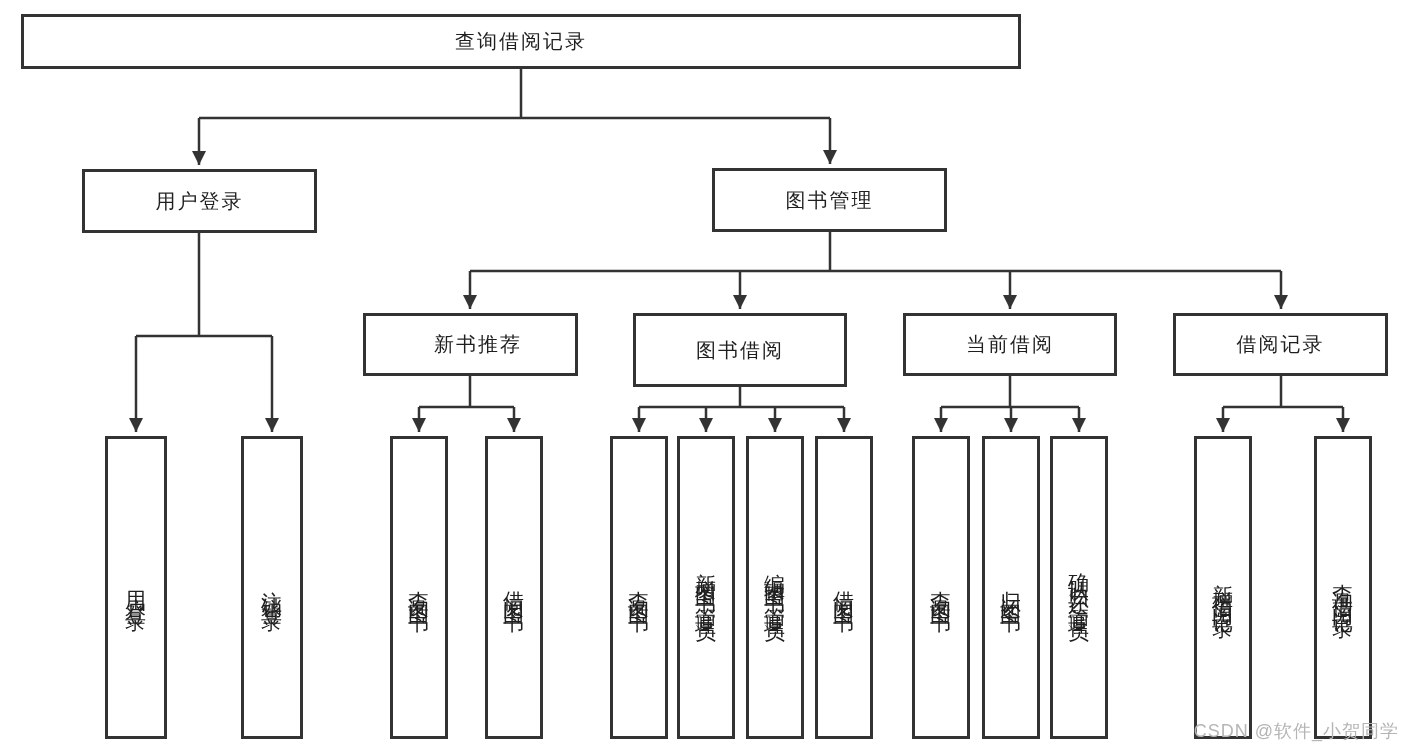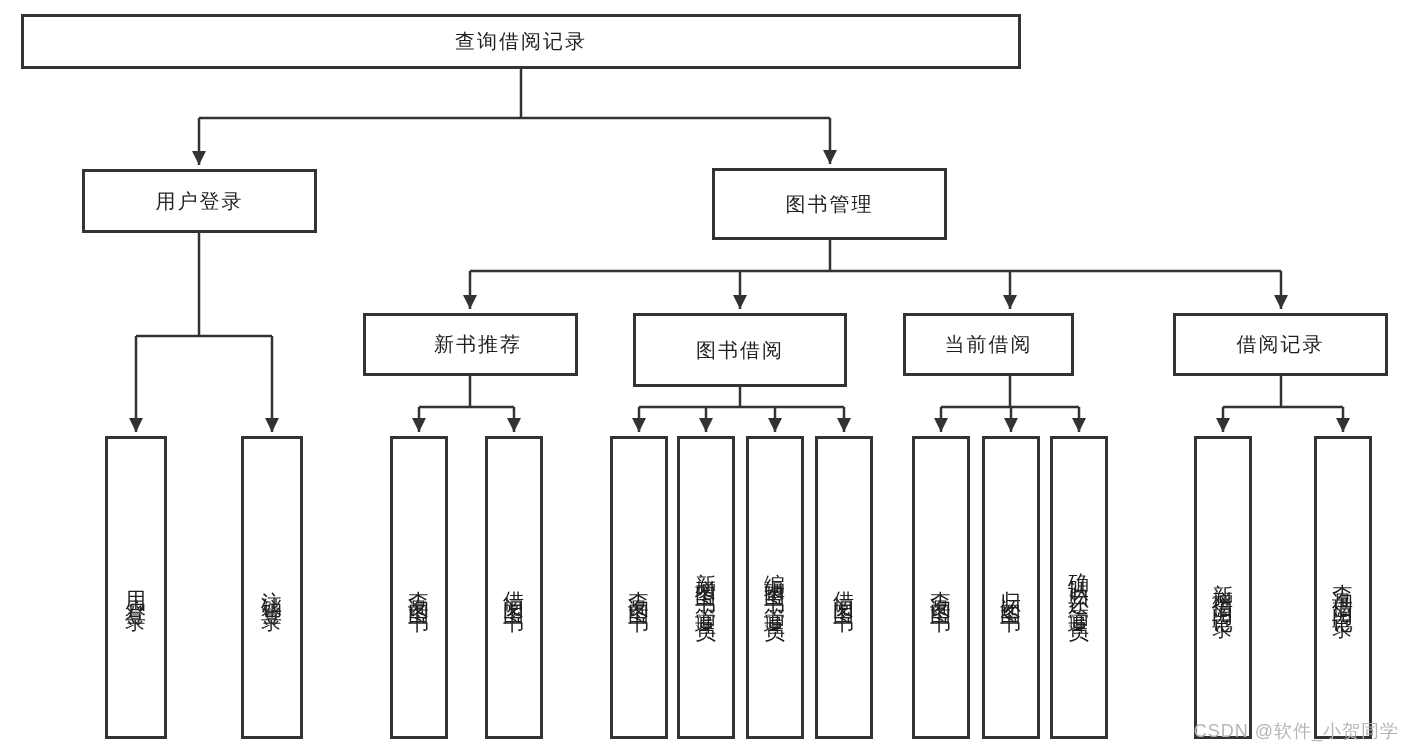--- a/index.html
+++ b/index.html
@@ -93,25 +93,25 @@
     <path class="wire" marker-end="url(#arrow)" d="M941,407 V432"></path>
     <path class="wire" marker-end="url(#arrow)" d="M1011,407 V432"></path>
     <path class="wire" marker-end="url(#arrow)" d="M1079,407 V432"></path>
     <path class="wire" marker-end="url(#arrow)" d="M1223,407 V432"></path>
     <path class="wire" marker-end="url(#arrow)" d="M1343,407 V432"></path>
   </svg>
 
   <div class="box node" style="left:21px;top:14px;width:1000px;height:55px;">查询借阅记录</div>
 
   <div class="box node" style="left:82px;top:169px;width:235px;height:64px;">用户登录</div>
-  <div class="box node" style="left:712px;top:168px;width:235px;height:72px;">图书管理</div>
+  <div class="box node" style="left:712px;top:168px;width:235px;height:64px;">图书管理</div>
 
   <div class="box node" style="left:363px;top:313px;width:215px;height:63px;padding-left:15px;">新书推荐</div>
   <div class="box node" style="left:633px;top:313px;width:214px;height:74px;">图书借阅</div>
-  <div class="box node" style="left:903px;top:313px;width:171px;height:63px;">当前借阅</div>
+  <div class="box node" style="left:903px;top:313px;width:214px;height:63px;">当前借阅</div>
   <div class="box node" style="left:1173px;top:313px;width:215px;height:63px;">借阅记录</div>
 
   <div class="box leaf" style="left:105px;top:436px;width:62px;height:303px;">用户登录</div>
   <div class="box leaf" style="left:241px;top:436px;width:62px;height:303px;">注销登录</div>
 
   <div class="box leaf" style="left:390px;top:436px;width:58px;height:303px;">查询图书</div>
   <div class="box leaf" style="left:485px;top:436px;width:58px;height:303px;">借阅图书</div>
 
   <div class="box leaf" style="left:610px;top:436px;width:58px;height:303px;">查询图书</div>
   <div class="box leaf" style="left:677px;top:436px;width:58px;height:303px;">新增图书（管理员）</div>

